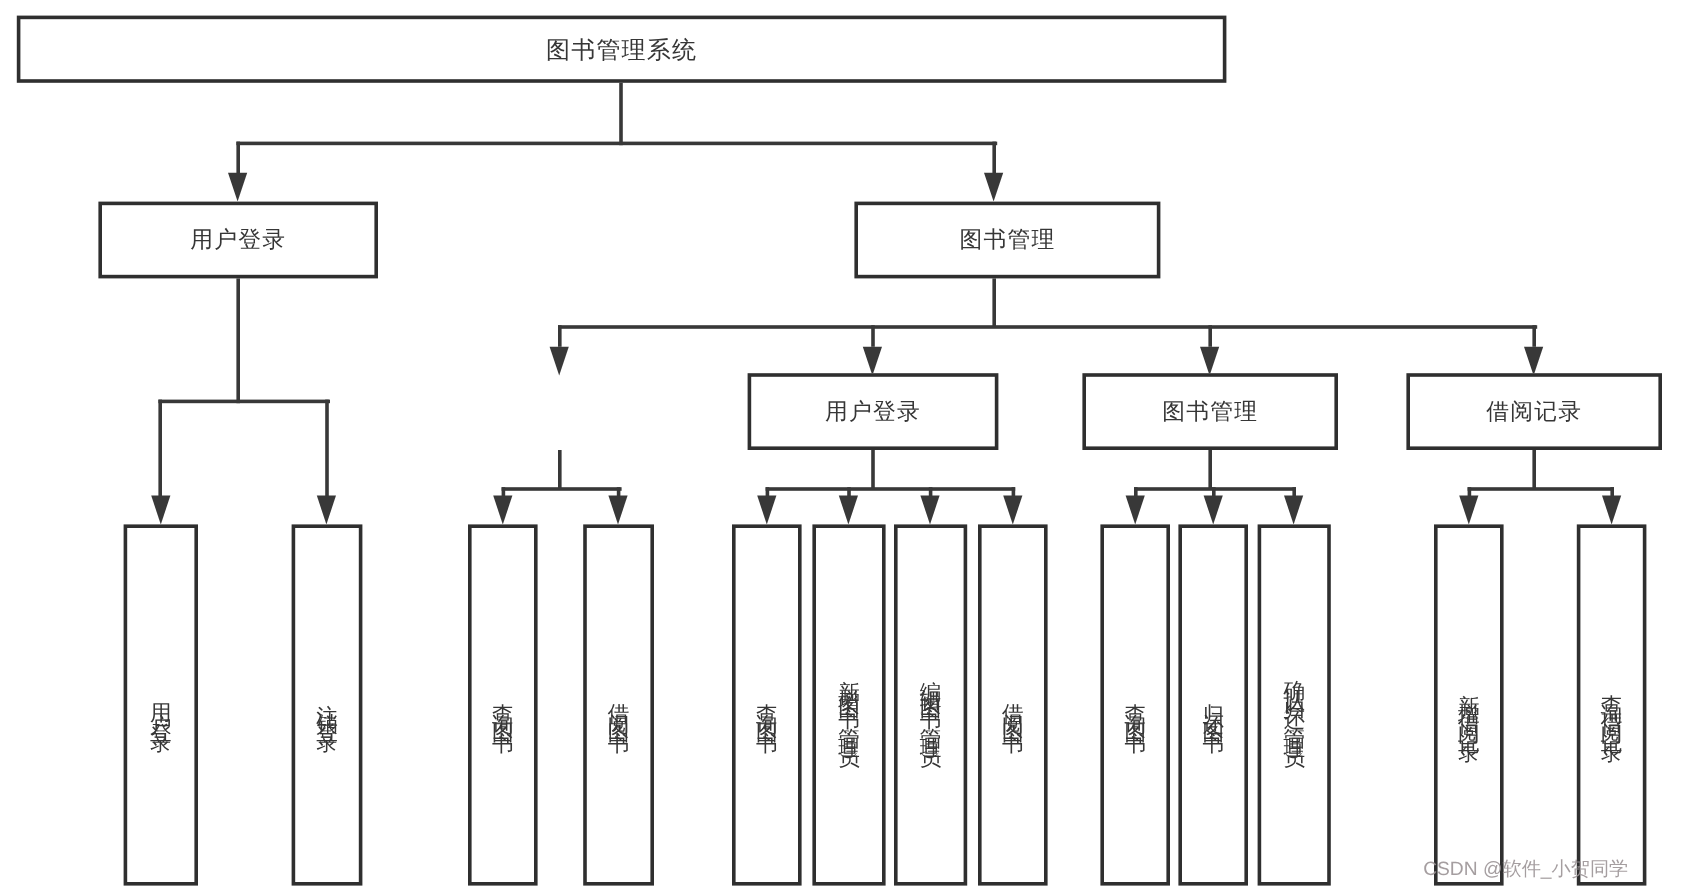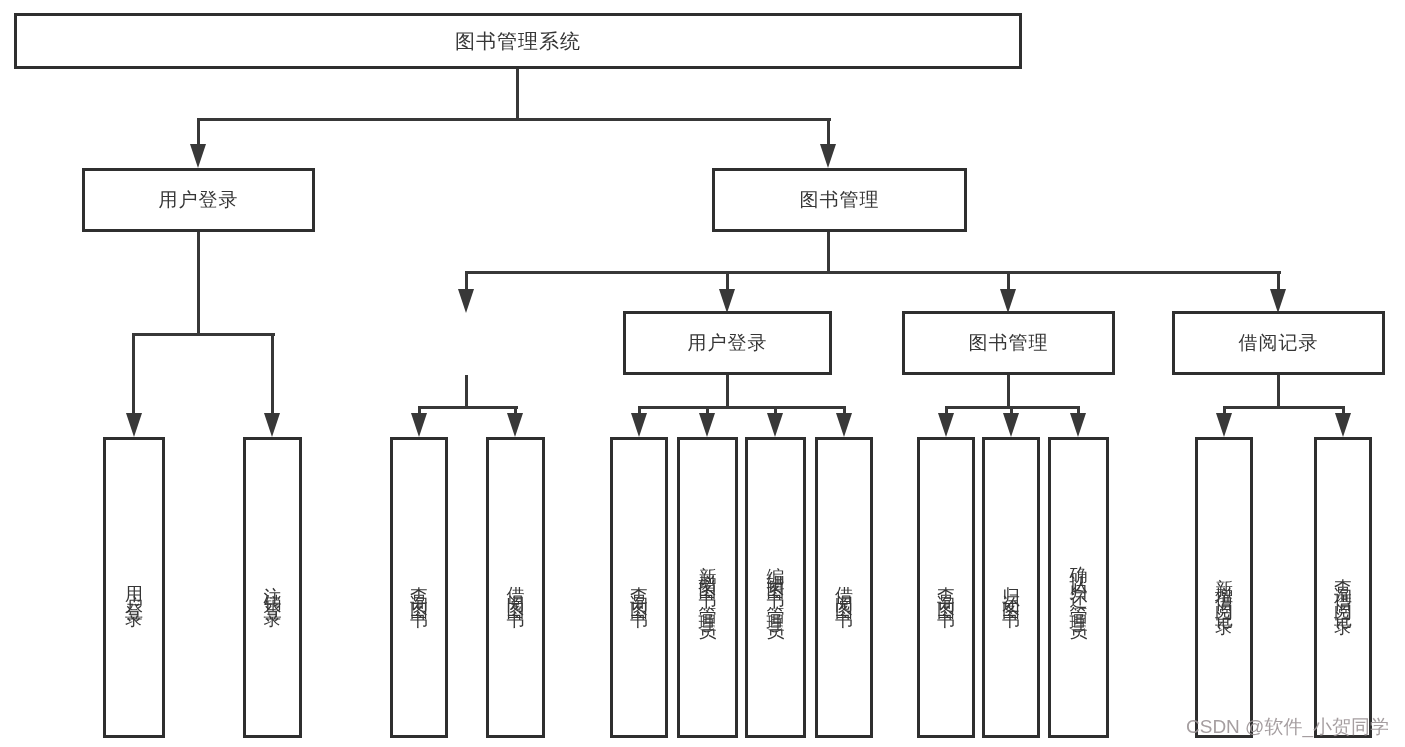--- a/index.html
+++ b/index.html
@@ -38,21 +38,21 @@
   .ln{position:absolute;background:#383838;}
   .ar{
     position:absolute;width:0;height:0;
     border-left:8px solid transparent;
     border-right:8px solid transparent;
     border-top:24px solid #383838;
   }
   #watermark{
     position:absolute;
     left:1186px;top:714px;
-    font-size:19px;
+    font-size:16px;
     color:rgba(155,148,150,0.9);
     white-space:nowrap;
   }
 </style>
 </head>
 <body>
 
 <div id="canvas">
 
   <div class="hbox root-box" style="left:14px;top:13px;width:1008px;height:56px;">图书管理系统</div>

